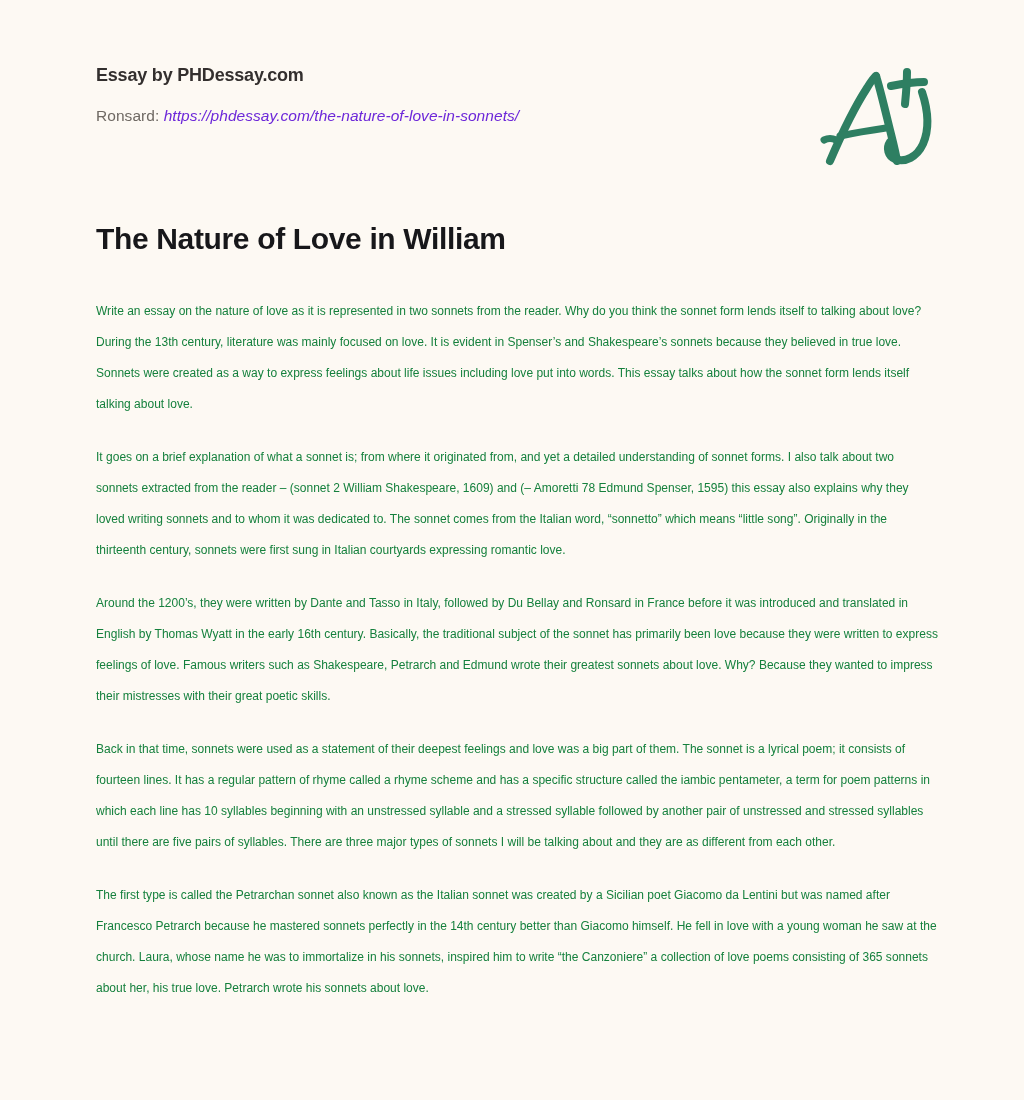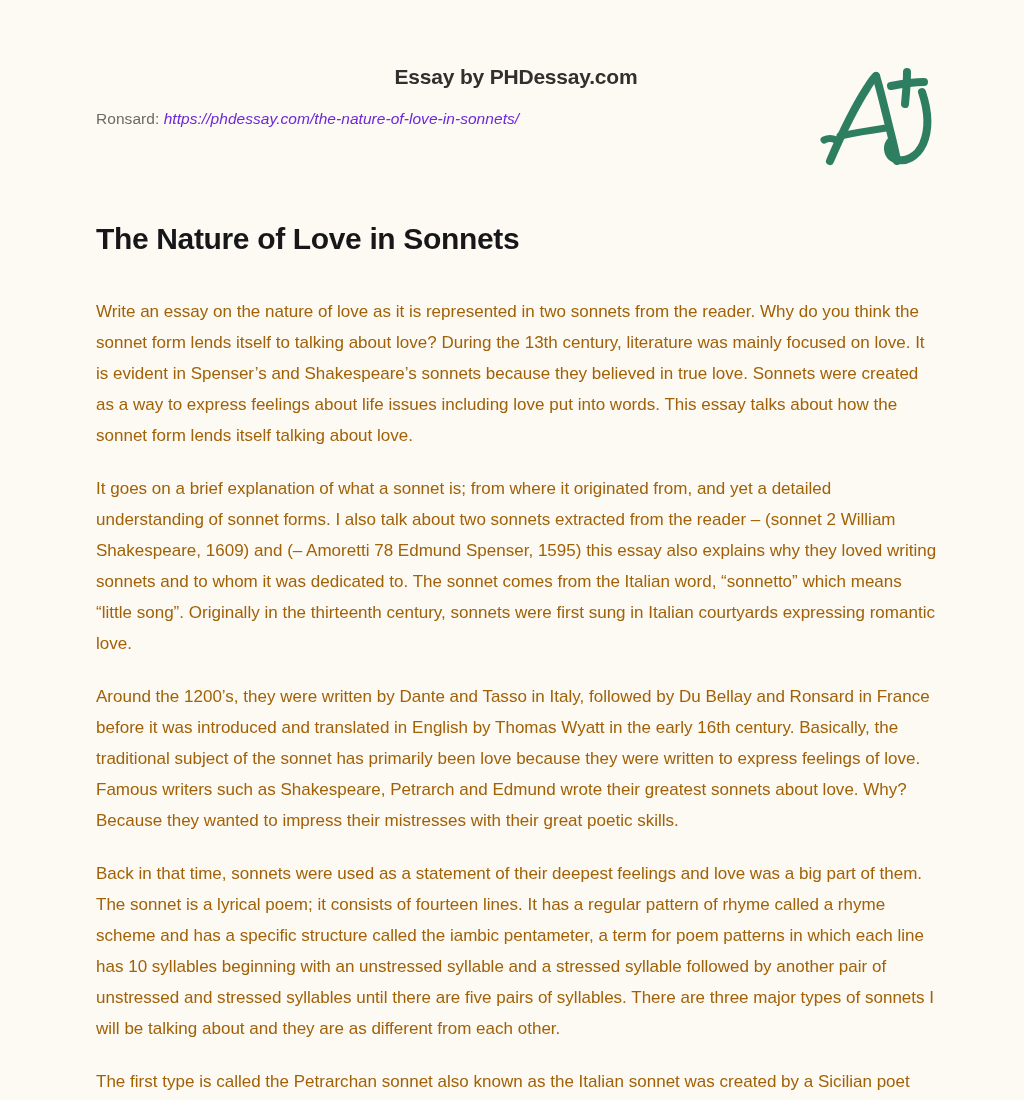--- a/index.html
+++ b/index.html
@@ -25,27 +25,26 @@
 
   
   .header {
     position: absolute;
     left: 96px;
     top: 64px;
     width: 840px;
   }
 
   .brand-line {
-    font-size: 21px;
+    font-size: 18px;
     font-weight: 700;
     letter-spacing: -0.2px;
     color: #332f2e;
     line-height: 1.25;
     margin: 0;
-    text-align: center;
   }
 
   .source-line {
     margin: 19px 0 0 0;
     font-size: 15.5px;
     line-height: 1.3;
     color: #6f6963;
     letter-spacing: 0.05px;
   }
 
@@ -85,23 +84,23 @@
     color: #17171a;
     line-height: 1.3;
   }
 
   .body-copy {
     margin-top: 38px;
   }
 
   .body-copy p {
     margin: 0 0 22px 0;
-    font-size: 17px;
+    font-size: 12px;
     line-height: 31px;
-    color: #a16207;
+    color: #15803d;
     letter-spacing: 0.01px;
     text-align: left;
   }
 
   .body-copy p:last-child {
     margin-bottom: 0;
   }
 </style>
 </head>
 <body>
@@ -131,21 +130,21 @@
         <path d="M95 6 C95 16 94 28 93 38" stroke-width="8"></path>
 
         <path d="M79 20 C89 18 103 16 112 16" stroke-width="8"></path>
 
         <path d="M110 26 C116 44 118 62 111 78 C105 91 93 97 83 93 C76 90 74 82 78 76" stroke-width="8"></path>
       </g>
     </svg>
   </div>
 
   <div class="article">
-    <h1 class="article-title">The Nature of Love in Sonnets</h1>
+    <h1 class="article-title">The Nature of Love in William</h1>
 
     <div class="body-copy">
       <p>Write an essay on the nature of love as it is represented in two sonnets from the reader. Why do you think the sonnet form lends itself to talking about love? During the 13th century, literature was mainly focused on love. It is evident in Spenser’s and Shakespeare’s sonnets because they believed in true love. Sonnets were created as a way to express feelings about life issues including love put into words. This essay talks about how the sonnet form lends itself talking about love.</p>
       <p>It goes on a brief explanation of what a sonnet is; from where it originated from, and yet a detailed understanding of sonnet forms. I also talk about two sonnets extracted from the reader – (sonnet 2 William Shakespeare, 1609) and (– Amoretti 78 Edmund Spenser, 1595) this essay also explains why they loved writing sonnets and to whom it was dedicated to. The sonnet comes from the Italian word, “sonnetto” which means “little song”. Originally in the thirteenth century, sonnets were first sung in Italian courtyards expressing romantic love.</p>
       <p>Around the 1200’s, they were written by Dante and Tasso in Italy, followed by Du Bellay and Ronsard in France before it was introduced and translated in English by Thomas Wyatt in the early 16th century. Basically, the traditional subject of the sonnet has primarily been love because they were written to express feelings of love. Famous writers such as Shakespeare, Petrarch and Edmund wrote their greatest sonnets about love. Why? Because they wanted to impress their mistresses with their great poetic skills.</p>
       <p>Back in that time, sonnets were used as a statement of their deepest feelings and love was a big part of them. The sonnet is a lyrical poem; it consists of fourteen lines. It has a regular pattern of rhyme called a rhyme scheme and has a specific structure called the iambic pentameter, a term for poem patterns in which each line has 10 syllables beginning with an unstressed syllable and a stressed syllable followed by another pair of unstressed and stressed syllables until there are five pairs of syllables. There are three major types of sonnets I will be talking about and they are as different from each other.</p>
       <p>The first type is called the Petrarchan sonnet also known as the Italian sonnet was created by a Sicilian poet Giacomo da Lentini but was named after Francesco Petrarch because he mastered sonnets perfectly in the 14th century better than Giacomo himself. He fell in love with a young woman he saw at the church. Laura, whose name he was to immortalize in his sonnets, inspired him to write “the Canzoniere” a collection of love poems consisting of 365 sonnets about her, his true love. Petrarch wrote his sonnets about love.</p>
 
     </div>
   </div>

